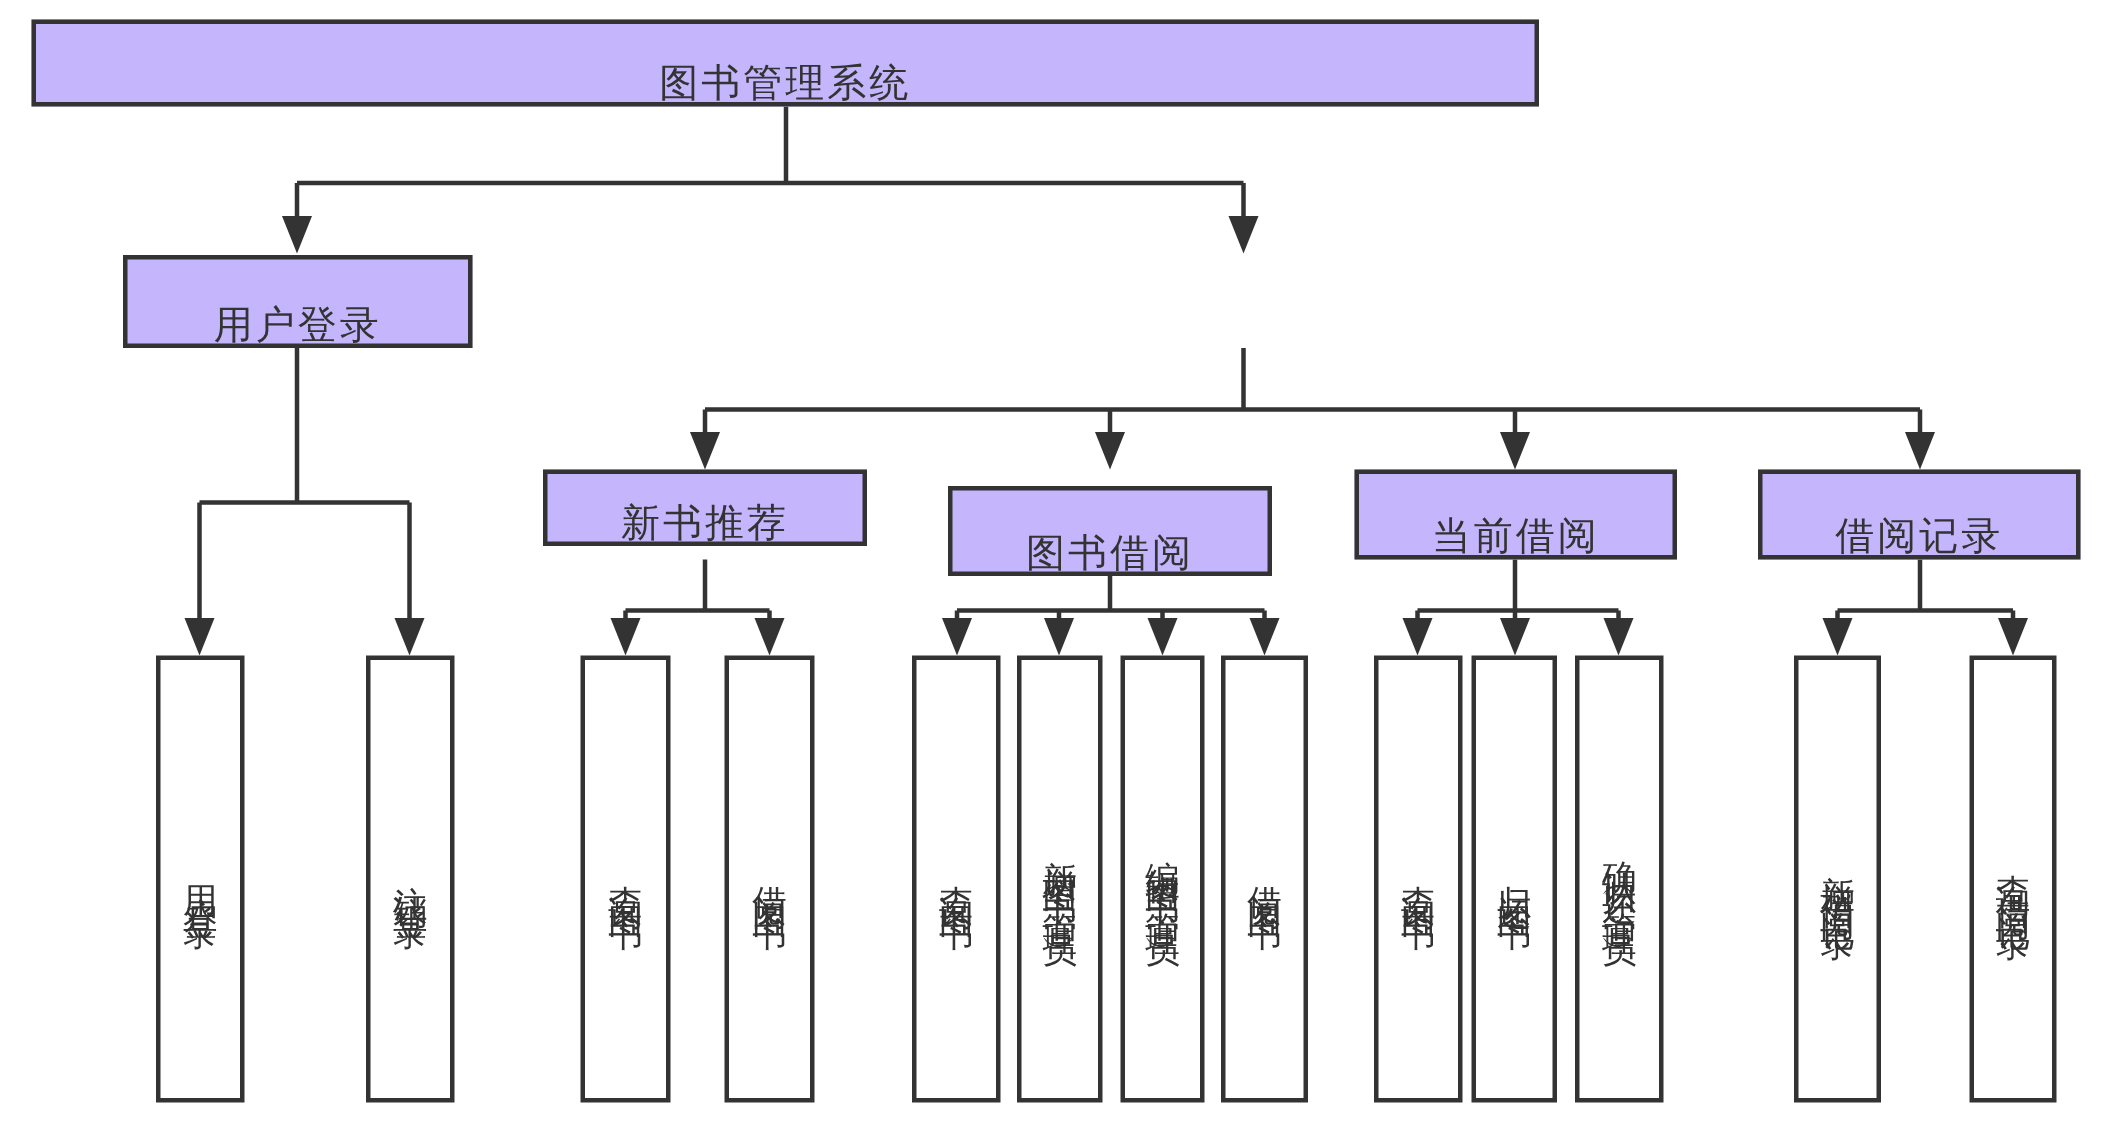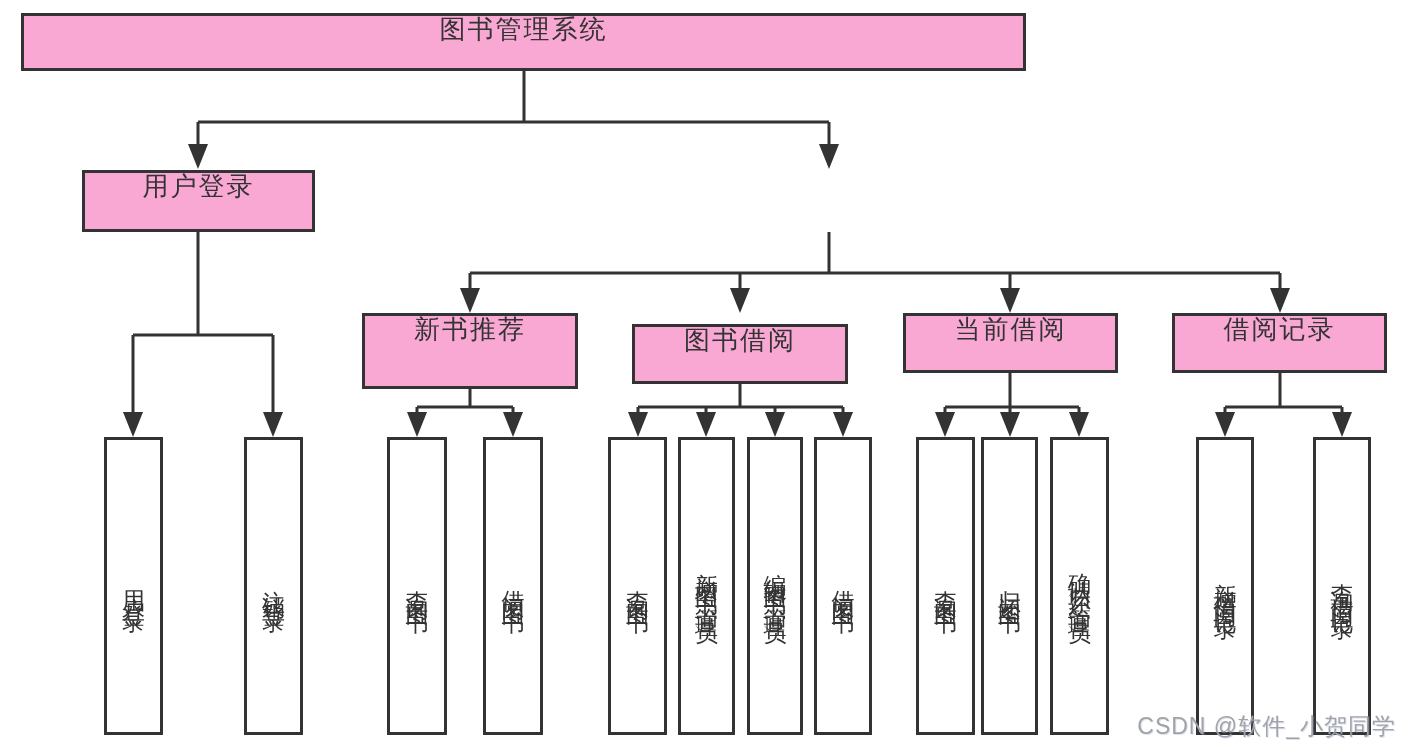--- a/index.html
+++ b/index.html
@@ -9,22 +9,22 @@
     background:var(--bg,#ffffff);
     font-family:"Liberation Sans","DejaVu Sans",sans-serif;
     overflow:hidden;
   }
   svg.connectors{position:absolute;left:0;top:0;z-index:1;pointer-events:none;}
   .cline{fill:none;stroke:var(--line-color,#333333);stroke-width:3;}
   .carrow{fill:var(--line-color,#333333);stroke:none;}
   .node{
     position:absolute;z-index:2;
     border:3px solid var(--line-color,#333333);
-    background:#f9a8d4;
-    display:flex;align-items:flex-start;justify-content:center;
+    background:#c4b5fd;
+    display:flex;align-items:flex-end;justify-content:center;
     box-sizing:border-box;
   }
   .hlabel{
     font-size:26px;color:var(--text-color,#333333);
     letter-spacing:2px;white-space:nowrap;line-height:1;
   }
   .leaf{
     position:absolute;top:437px;height:298px;z-index:2;
     border:3px solid var(--line-color,#333333);
     background:#ffffff;
@@ -81,21 +81,21 @@
   </svg>
 
   <div class="node" style="left:21px;top:13px;width:1005px;height:58px">
     <span class="hlabel">图书管理系统</span>
   </div>
 
   <div class="node" style="left:82px;top:170px;width:233px;height:62px">
     <span class="hlabel">用户登录</span>
   </div>
 
-  <div class="node" style="left:362px;top:313px;width:216px;height:76px">
+  <div class="node" style="left:362px;top:313px;width:216px;height:51px">
     <span class="hlabel">新书推荐</span>
   </div>
   <div class="node" style="left:632px;top:324px;width:216px;height:60px">
     <span class="hlabel">图书借阅</span>
   </div>
   <div class="node" style="left:903px;top:313px;width:215px;height:60px">
     <span class="hlabel">当前借阅</span>
   </div>
   <div class="node" style="left:1172px;top:313px;width:215px;height:60px">
     <span class="hlabel">借阅记录</span>
@@ -138,15 +138,14 @@
     <span class="vlabel">确认归还（管理员）</span>
   </div>
 
   <div class="leaf" style="left:1196px;width:58px">
     <span class="vlabel">新增借阅记录</span>
   </div>
   <div class="leaf" style="left:1313px;width:58px">
     <span class="vlabel">查询借阅记录</span>
   </div>
 
-  <div class="watermark">CSDN @软件_小贺同学</div>
 
 </div>
 
 </body></html>

